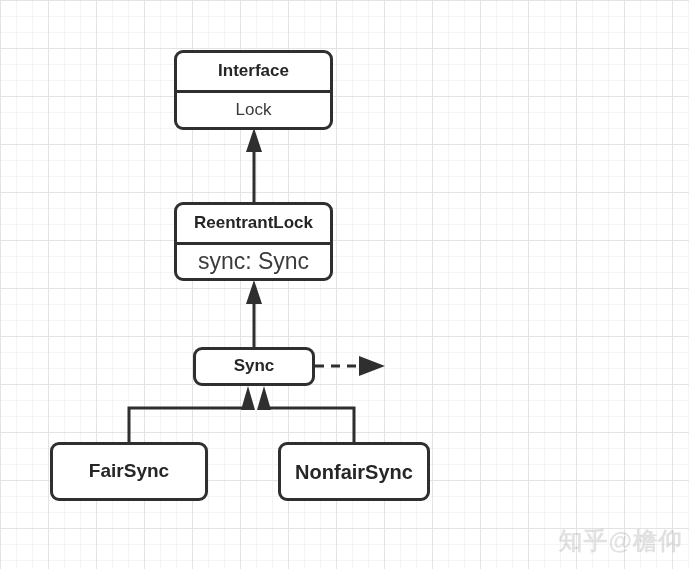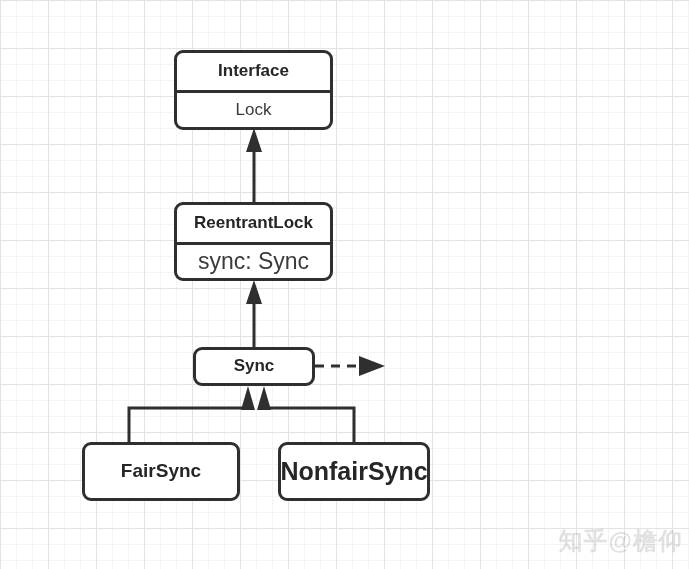--- a/index.html
+++ b/index.html
@@ -57,25 +57,25 @@
   #box-reentrantlock { left: 174px; top: 202px; width: 159px; height: 79px; }
   #box-reentrantlock .c1 { font-size: 17px; height: 40px; }
   #box-reentrantlock .c2 { font-size: 23px; height: 36px; }
 
   #box-sync { left: 193px; top: 347px; width: 122px; height: 39px; }
   #box-sync .c1 { font-size: 17px; }
 
   #box-aqs { left: 385px; top: 334px; width: 297px; height: 63px; }
   #box-aqs .c1 { font-size: 21px; }
 
-  #box-fairsync { left: 50px; top: 442px; width: 158px; height: 59px; margin-left: 32px; }
+  #box-fairsync { left: 50px; top: 442px; width: 158px; height: 59px; }
   #box-fairsync .c1 { font-size: 19px; }
 
   #box-nonfairsync { left: 278px; top: 442px; width: 152px; height: 59px; }
-  #box-nonfairsync .c1 { font-size: 25px; }
+  #box-nonfairsync .c1 { font-size: 20px; }
 
   
   #connectors {
     position: absolute;
     left: 0; top: 0;
     width: 689px; height: 569px;
     z-index: 2;
   }
   .conn-line {
     stroke: #2f2f2f;

